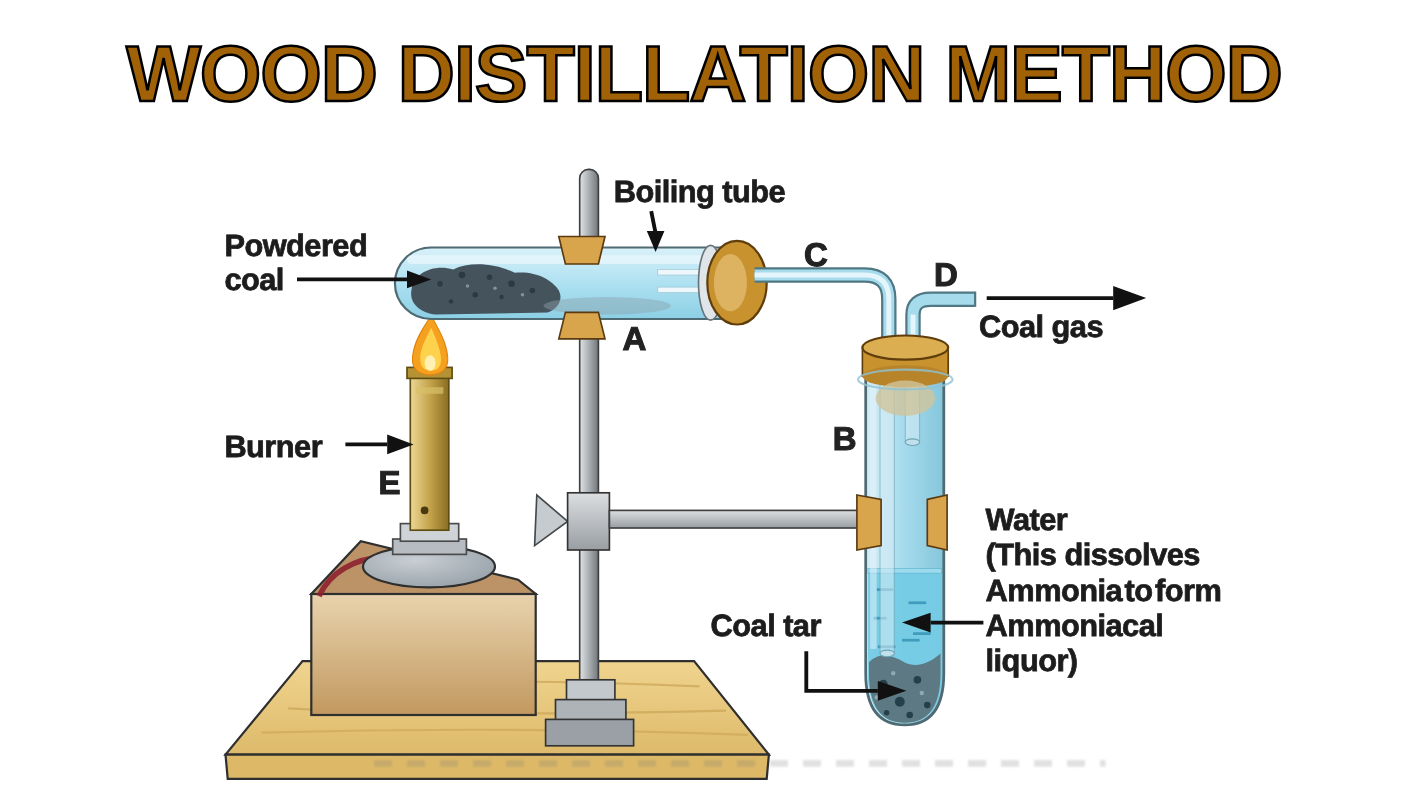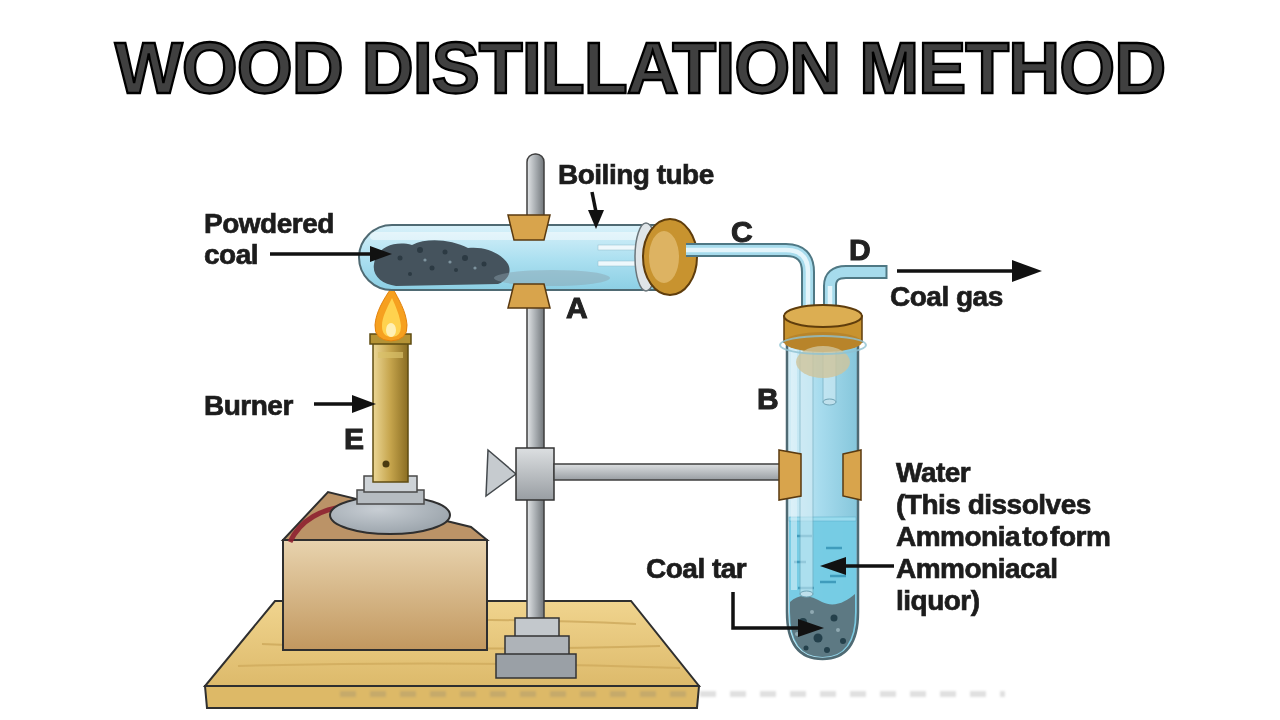--- a/index.html
+++ b/index.html
@@ -1,19 +1,19 @@
 <!DOCTYPE html>
 <html><head>
 <meta charset="utf-8">
 <style>
   html,body{margin:0;padding:0;background:#fff;}
   #canvas{position:relative;width:1280px;height:720px;background:#fff;overflow:hidden;
           font-family:"Liberation Sans",sans-serif;}
   #title{position:absolute;top:30px;left:0;width:1280px;text-align:center;
-         font:bold 72px/1.08 "Liberation Sans",sans-serif;color:#404040;
+         font:bold 72px/1.08 "Liberation Sans",sans-serif;color:#a16207;
          letter-spacing:-1px;-webkit-text-stroke:2.3px #000;white-space:nowrap;}
   #diagram{position:absolute;top:0;left:0;}
   .lbl{font:bold 28px "Liberation Sans",sans-serif;fill:#1c1c1c;stroke:#1c1c1c;
        stroke-width:.7px;paint-order:stroke;letter-spacing:-.5px;}
   .tight{word-spacing:-5px;}
   .letter{font:bold 30px "Liberation Sans",sans-serif;fill:#222;stroke:#222;
           stroke-width:1px;paint-order:stroke;}
   #caption-remnant{position:absolute;top:691px;left:340px;width:665px;height:6px;
       background:repeating-linear-gradient(90deg,rgba(120,120,120,.45) 0 16px,rgba(120,120,120,0) 16px 30px);
       filter:blur(1px);opacity:.5;}

